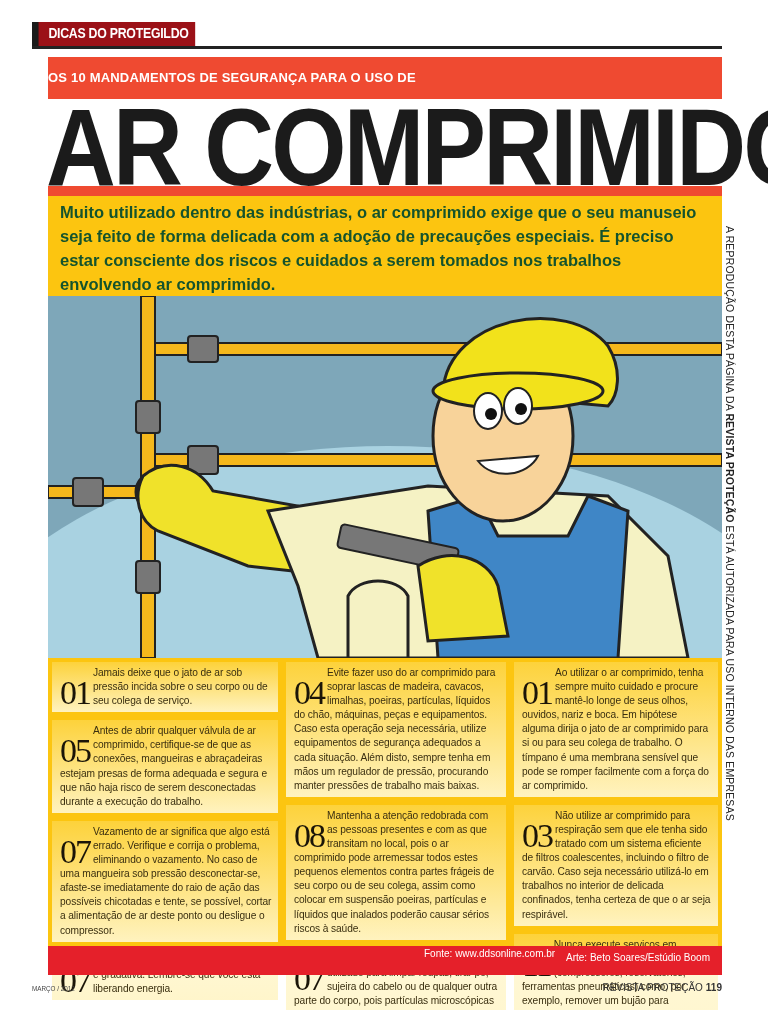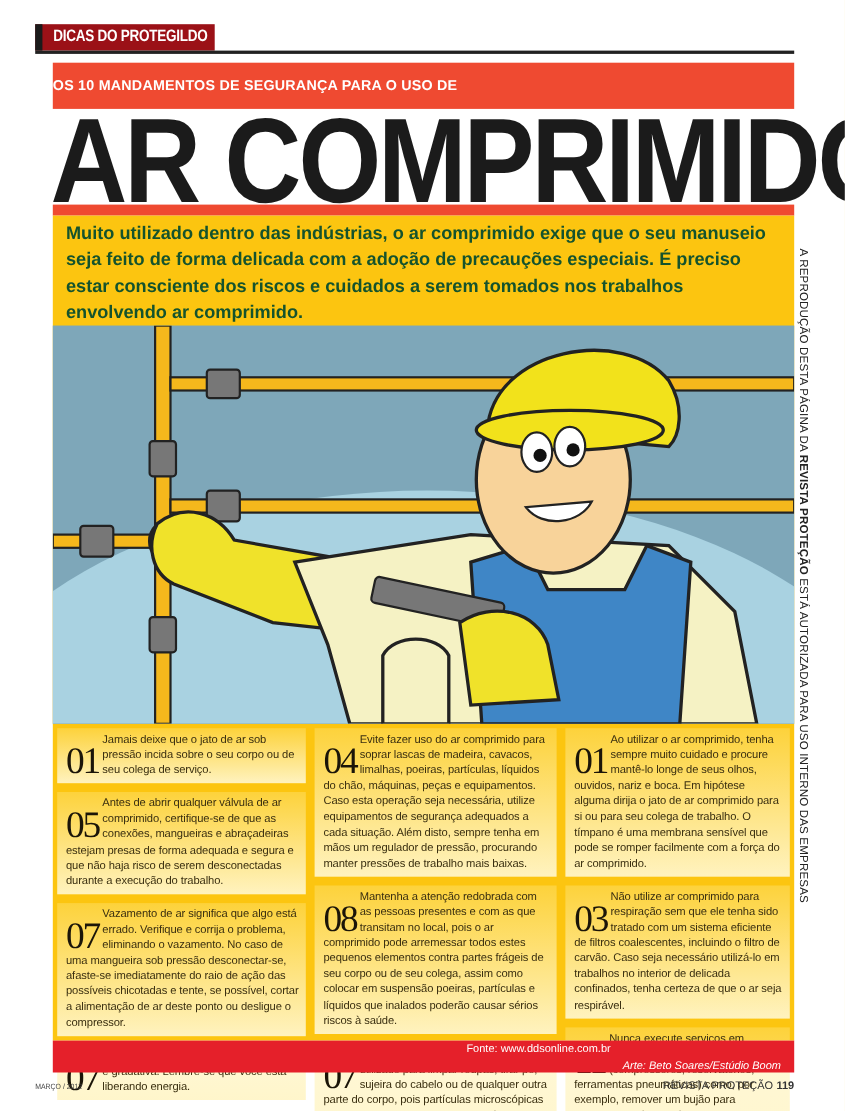--- a/index.html
+++ b/index.html
@@ -50,21 +50,21 @@
   .tip-num {
     float: left; font-family: "Liberation Serif", serif; font-size: 34px; line-height: 26px;
     color: #1b1508; margin-right: 3px; margin-top: 14px; letter-spacing: -2px;
   }
 
   .credits-bar {
     position: absolute; left: 48px; top: 946px; width: 674px; height: 29px; background: #e5202a;
     color: #fff; font-size: 10px; line-height: 16px;
   }
   .credits-source { position: absolute; left: 376px; top: 0; }
-  .credits-art { position: absolute; right: 12px; top: 16px; font-style: italic; }
+  .credits-art { position: absolute; right: 12px; top: 4px; }
 
   .footer-left { position: absolute; left: 32px; top: 985px; font-size: 7px; color: #444; transform: scaleX(0.9); transform-origin: left; }
   .footer-right { position: absolute; right: 46px; top: 982px; font-size: 10px; color: #333; padding-left: 34px; }
   .footer-right .page-num { font-weight: bold; margin-left: 3px; }
 
   .side-note {
     position: absolute; left: 738px; top: 226px; width: 600px; height: 16px;
     transform: rotate(90deg); transform-origin: left top;
     font-size: 10.5px; letter-spacing: 0.15px; color: #222; white-space: nowrap; line-height: 16px;
   }

